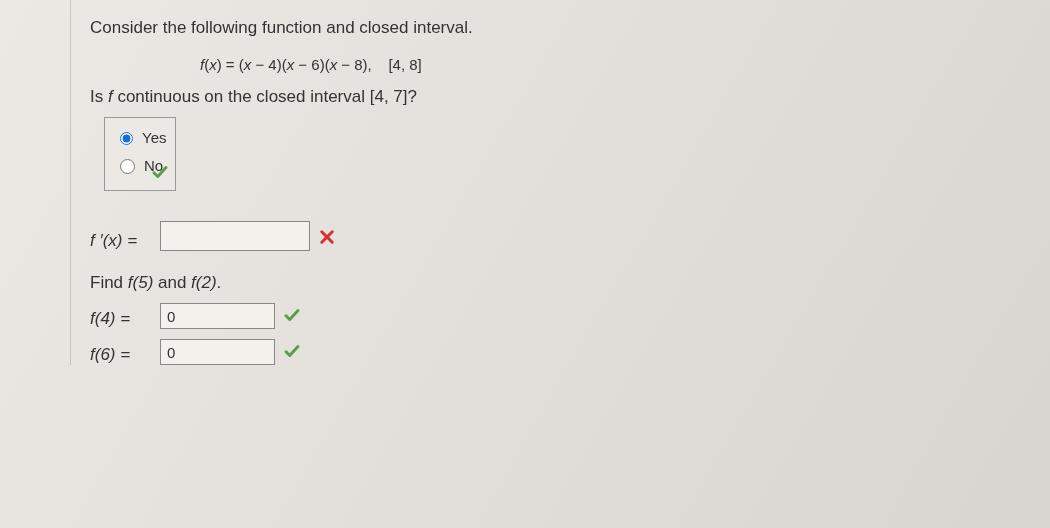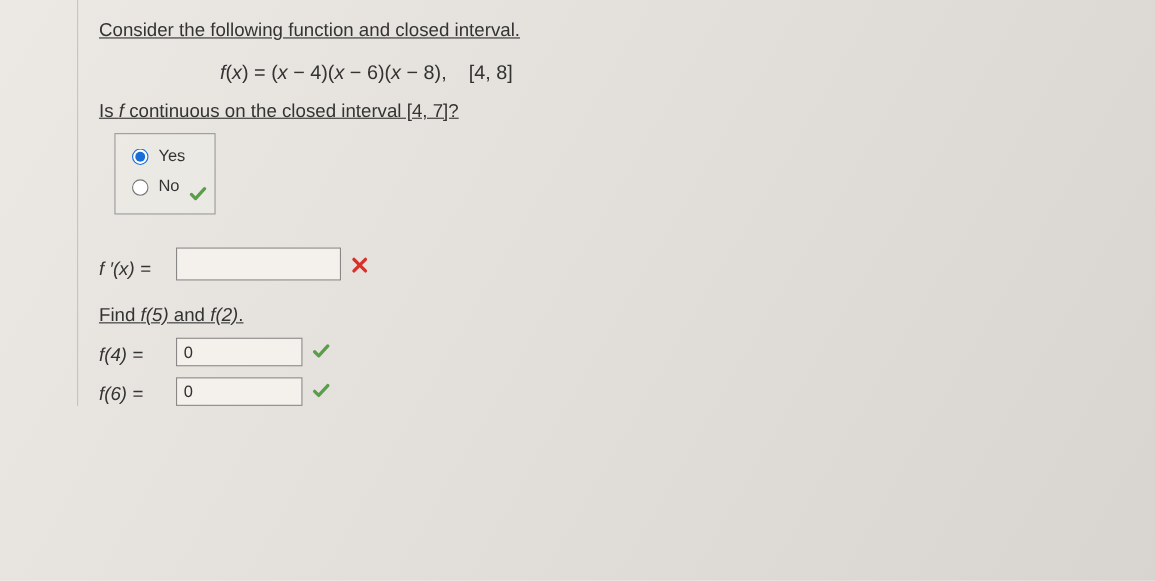--- a/index.html
+++ b/index.html
@@ -18,31 +18,31 @@
     padding: 18px 0 0 90px;
     position: relative;
   }
   .page::before {
     content: "";
     position: absolute;
     left: 70px; top: 0; bottom: 0;
     width: 1px;
     background: rgba(0,0,0,0.15);
   }
-  .line { margin-bottom: 10px; text-decoration: underline; }
+  .line { margin-bottom: 10px; }
   .equation {
     font-style: italic;
     padding: 8px 0 14px 110px;
-    font-size: 18px;
+    font-size: 15px;
   }
   .equation .fn { font-style: italic; }
   .equation .nrm { font-style: normal; }
   .radio-box {
     border: 1px solid #999;
-    width: 92px;
+    width: 72px;
     padding: 10px 10px 6px 10px;
     margin: 6px 0 30px 14px;
     background: rgba(255,255,255,0.15);
     position: relative;
   }
   .radio-row {
     display: flex;
     align-items: center;
     gap: 6px;
     margin-bottom: 10px;

